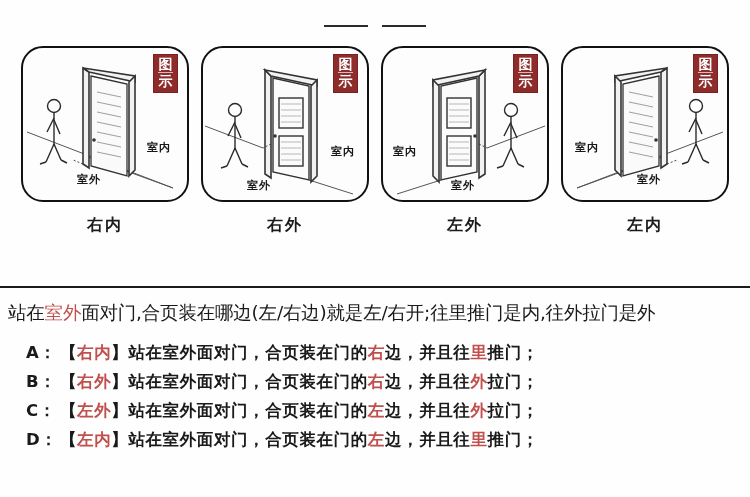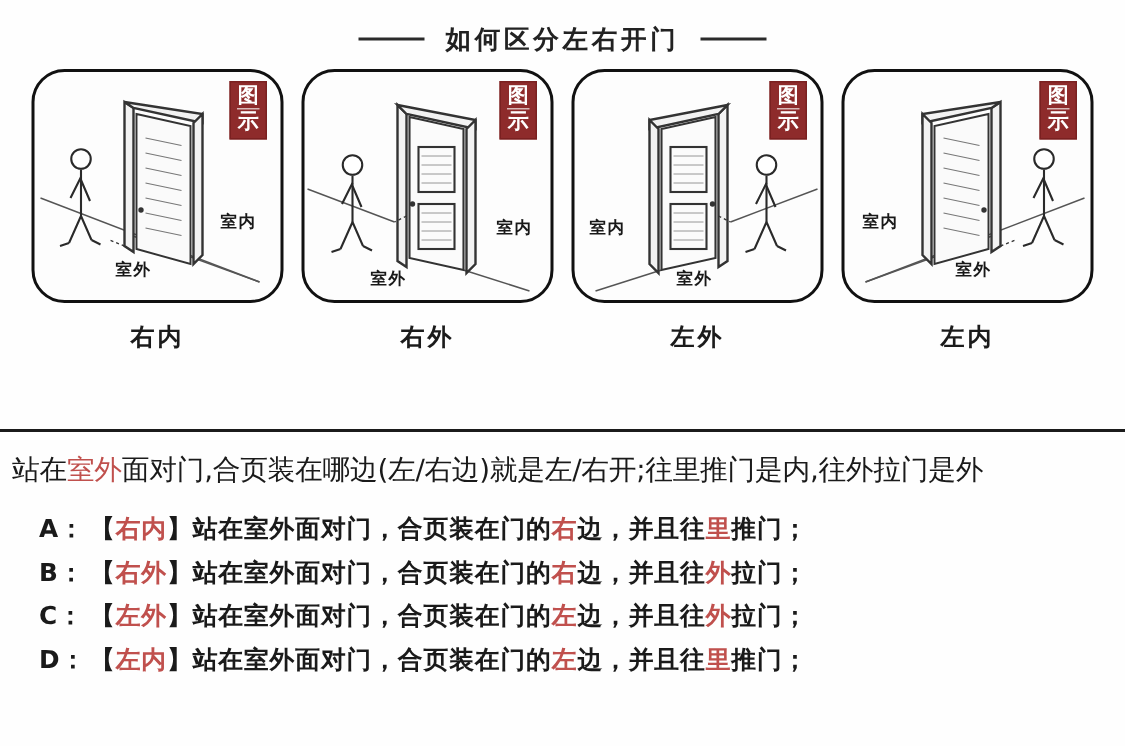--- a/index.html
+++ b/index.html
@@ -155,21 +155,20 @@
     white-space: nowrap;
   }
   .li-key { width: 34px; flex: none; }
   .li-brk { color: #1a1a1a; }
 </style>
 </head>
 <body>
 
 <div class="title-row">
   <div class="title-rule"></div>
-  <div class="title-text">如何区分左右开门</div>
   <div class="title-rule"></div>
 </div>
 
 <div class="panels">
 
   <div class="panel-wrap">
     <div class="panel">
       <svg width="164" height="152" viewBox="0 0 164 152">
         <g stroke="#4a4a4a" stroke-width="1" fill="none">
           <path d="M4 84 L150 140" stroke="#555"></path>

